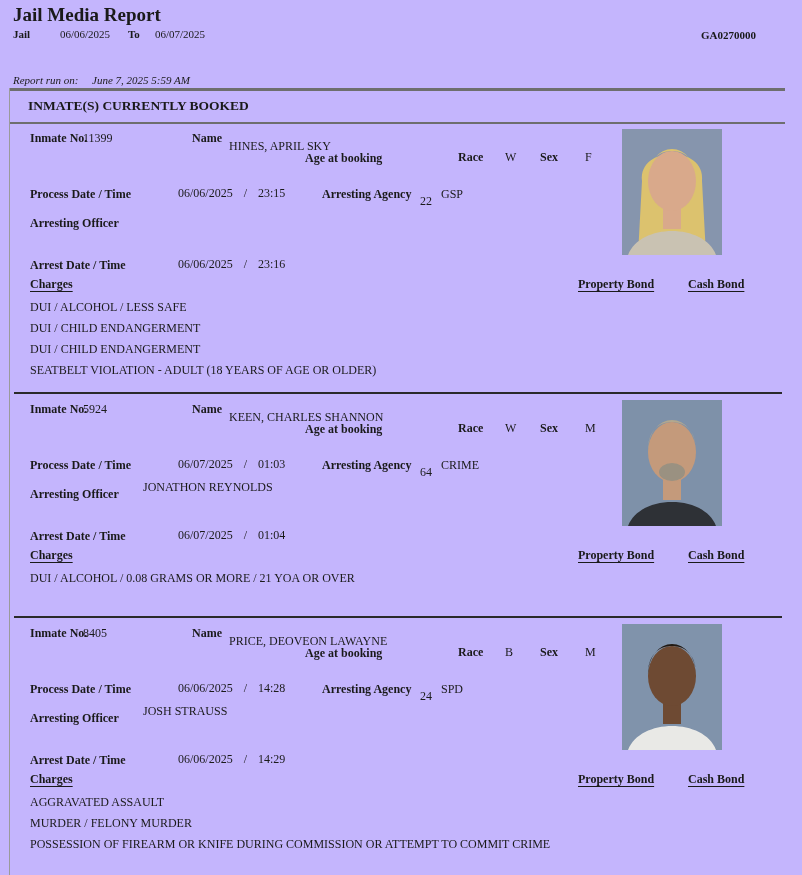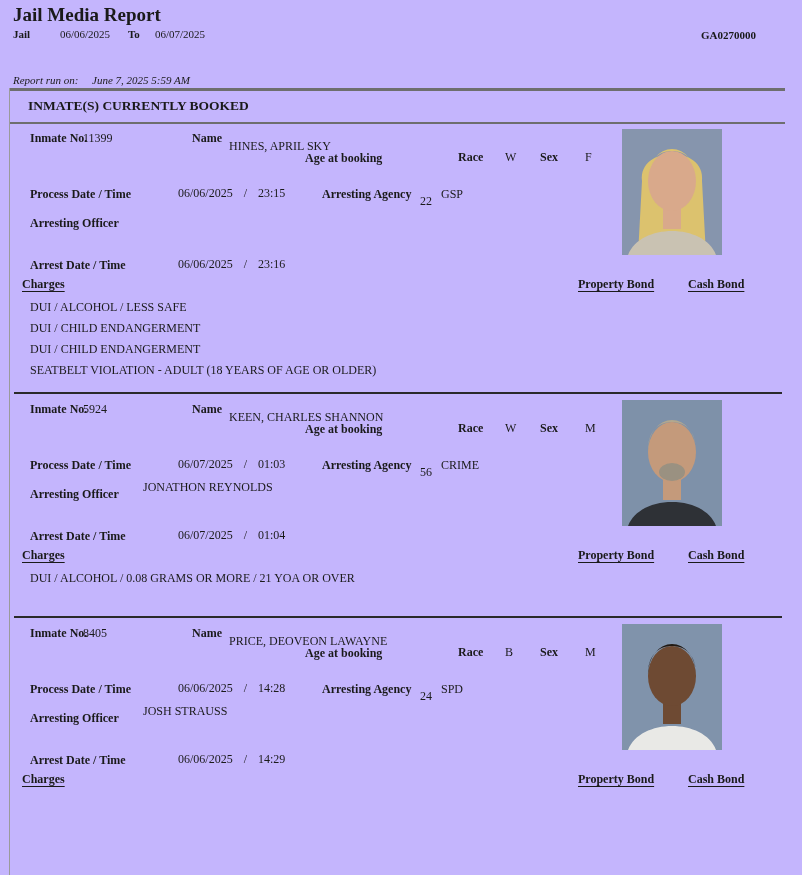--- a/index.html
+++ b/index.html
@@ -48,21 +48,21 @@
   .process-lbl{left:30px; top:64px;}
   .process-val{left:178px; top:63px;}
   .agency-lbl{left:322px; top:64px;}
   .agency-val{left:441px; top:64px;}
   .officer-lbl{left:30px; top:93px;}
   .officer-val{left:143px; top:86px;}
   .arrest-lbl{left:30px; top:135px;}
   .arrest-val{left:178px; top:134px;}
   .dt{display:inline-flex; gap:11px;}
   .uhdr{font-weight:bold; text-decoration:underline; text-underline-offset:3px;}
-  .charges-hdr{left:22px; top:154px;}
+  .charges-hdr{left:30px; top:154px;}
   .pbond{left:578px; top:154px;}
   .cbond{left:688px; top:154px;}
   .charges{position:absolute; left:30px; top:174px; width:535px; white-space:normal;}
   .charges div{font-size:12px; line-height:21px;}
 
   
   .photo{position:absolute; left:622px; top:6px; width:100px; height:126px;}
   .photo svg{display:block;}
 </style>
 </head>
@@ -138,21 +138,21 @@
   </div>
 
   <div class="divider" style="top:392px;"></div>
 
   <div class="sec" id="sec2">
     <span class="abs lbl inmate-no-lbl">Inmate No.</span>
     <span class="abs inmate-no-val">5924</span>
     <span class="abs lbl name-lbl">Name</span>
     <span class="abs name-val">KEEN, CHARLES SHANNON</span>
     <span class="abs lbl age-lbl">Age at booking</span>
-    <span class="abs age-val">56</span>
+    <span class="abs age-val">64</span>
     <span class="abs lbl race-lbl">Race</span>
     <span class="abs race-val">W</span>
     <span class="abs lbl sex-lbl">Sex</span>
     <span class="abs sex-val">M</span>
 
     <span class="abs lbl process-lbl">Process Date / Time</span>
     <span class="abs process-val dt">
       <span>06/07/2025</span>
       <span>/</span>
       <span>01:03</span>
@@ -217,20 +217,25 @@
     <span class="abs lbl arrest-lbl">Arrest Date / Time</span>
     <span class="abs arrest-val dt">
       <span>06/06/2025</span>
       <span>/</span>
       <span>14:29</span>
     </span>
 
     <span class="abs uhdr charges-hdr">Charges</span>
     <span class="abs uhdr pbond">Property Bond</span>
     <span class="abs uhdr cbond">Cash Bond</span>
+    <div class="charges">
+      <div>AGGRAVATED ASSAULT</div>
+      <div>MURDER / FELONY MURDER</div>
+      <div>POSSESSION OF FIREARM OR KNIFE DURING COMMISSION OR ATTEMPT TO COMMIT CRIME</div>
+    </div>
 
     <div class="photo" style="--bg: #8093ab; --skin: #6e4a33; --hair: #221a13; --shirt: #e9e9e6; --beard: transparent; --hairlong: hidden;">
       <svg width="100" height="126" viewBox="0 0 100 126">
         <rect x="0" y="0" width="100" height="126" style="fill:var(--bg)"></rect>
         <path d="M20,52 C16,16 84,16 80,52 L84,126 L16,126 Z" style="fill:var(--hair);visibility:var(--hairlong)"></path>
         <path d="M6,126 C18,94 82,94 94,126 Z" style="fill:var(--shirt)"></path>
         <rect x="41" y="76" width="18" height="24" style="fill:var(--skin)"></rect>
         <ellipse cx="50" cy="52" rx="24" ry="30" style="fill:var(--skin)"></ellipse>
         <ellipse cx="50" cy="72" rx="13" ry="9" style="fill:var(--beard)"></ellipse>
         <path d="M26,50 A24,30 0 0 1 74,50 C74,32 64,22 50,22 C36,22 26,32 26,50 Z" style="fill:var(--hair)"></path>

